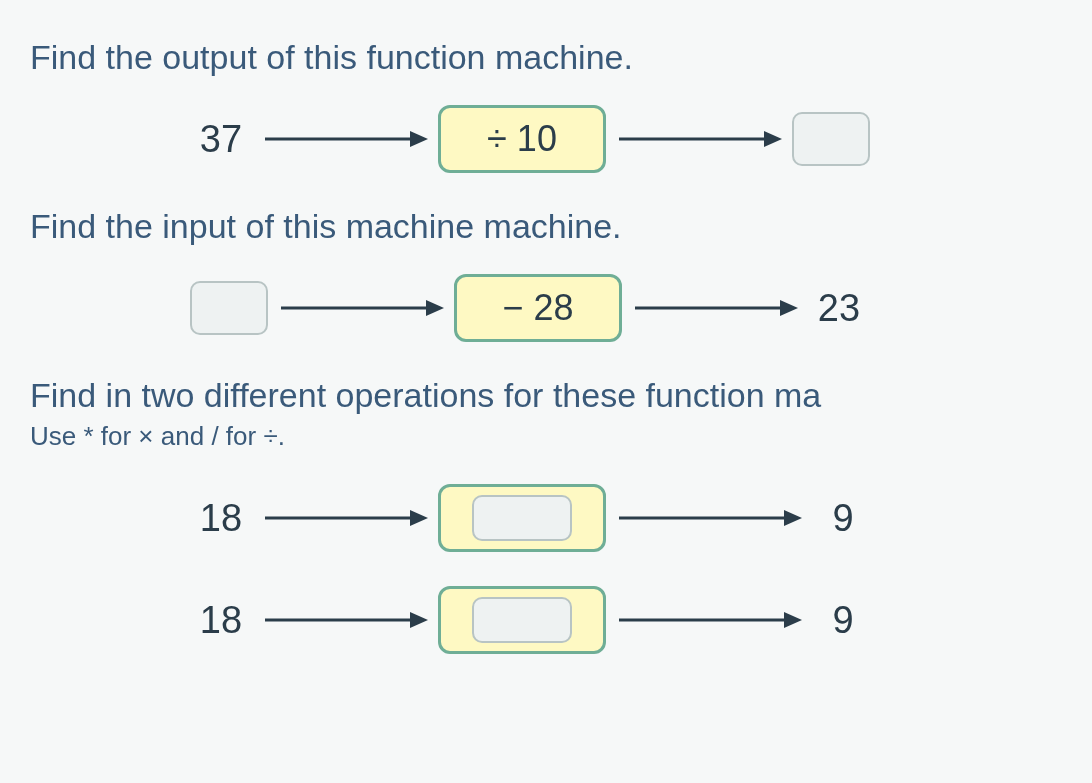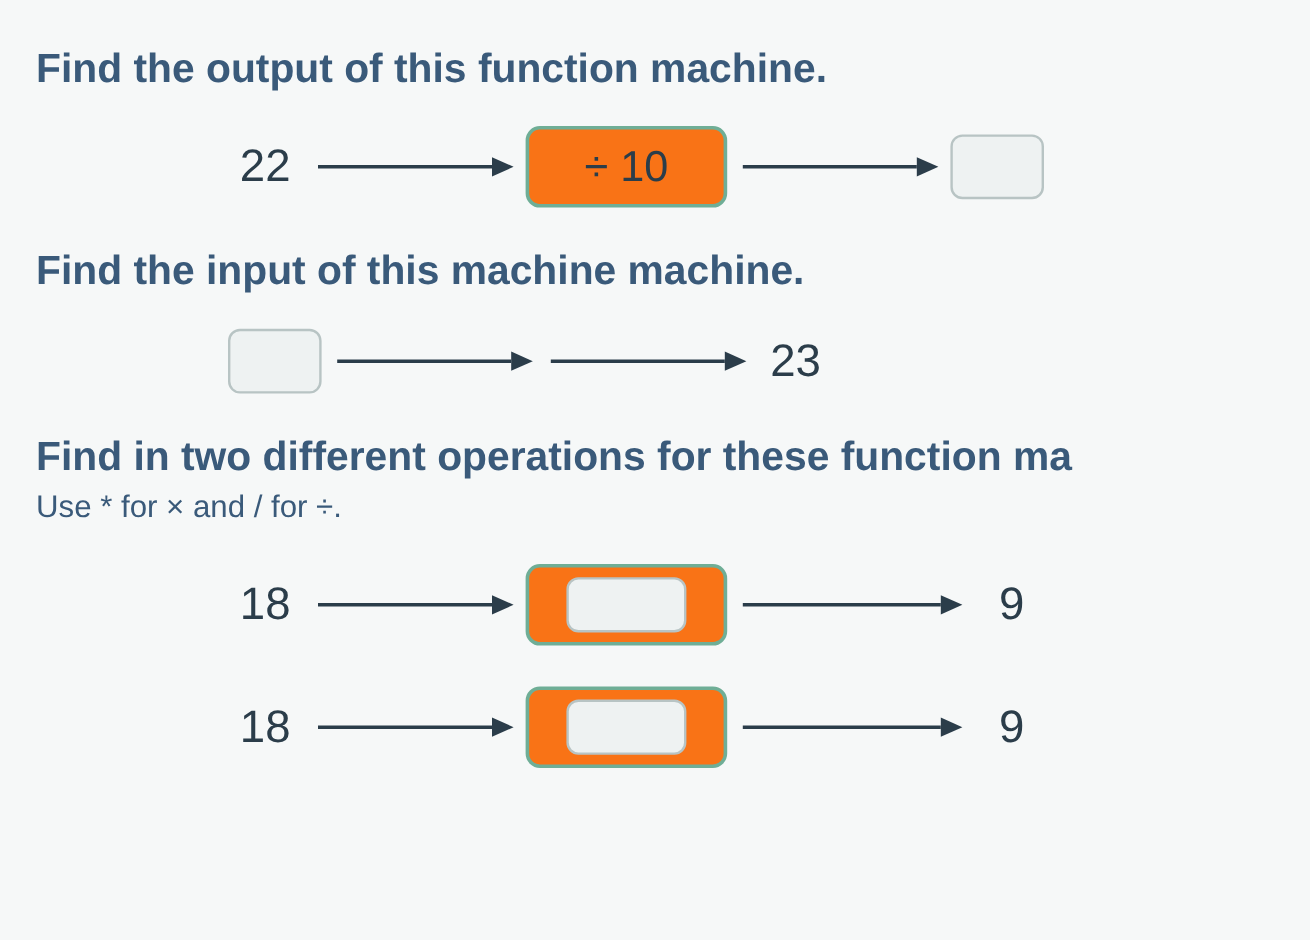--- a/index.html
+++ b/index.html
@@ -8,21 +8,21 @@
     background: #f6f8f8;
     width: 1092px;
     height: 783px;
     padding: 30px 0 0 30px;
     overflow: hidden;
     position: relative;
   }
   .prompt {
     color: #3a5a7a;
     font-size: 34px;
-    font-weight: 700;
+    font-weight: 400;
     margin-bottom: 28px;
     margin-top: 8px;
   }
   .secondary-line {
     color: #3a5a7a;
     font-size: 26px;
     margin-top: 6px;
     margin-bottom: 32px;
   }
   .machine-row {
@@ -43,21 +43,21 @@
   }
   .op-box {
     display: flex;
     align-items: center;
     justify-content: center;
     border: 3px solid #6fae96;
     border-radius: 12px;
     padding: 10px 34px;
     font-size: 36px;
     color: #2b3d4a;
-    background: #f97316;
+    background: #fef9c3;
     min-width: 168px;
     min-height: 64px;
   }
   .op-box.contains-input {
     padding: 8px 14px;
   }
   .answer-box {
     display: inline-block;
     border: 2px solid #b8c4c4;
     border-radius: 10px;
@@ -72,40 +72,41 @@
     background: #eef2f2;
     width: 100px;
     height: 46px;
   }
 </style>
 </head>
 <body>
 
 <div class="prompt">Find the output of this function machine.</div>
 <div class="machine-row">
-  <span class="value-text">22</span>
+  <span class="value-text">37</span>
   <svg class="arrow" width="170" height="30" viewBox="0 0 170 30">
     <line x1="5" y1="15" x2="150" y2="15" stroke="#2b3d4a" stroke-width="3"></line>
     <polygon points="150,7 168,15 150,23" fill="#2b3d4a"></polygon>
   </svg>
   <div class="op-box">÷ 10</div>
   <svg class="arrow" width="170" height="30" viewBox="0 0 170 30">
     <line x1="5" y1="15" x2="150" y2="15" stroke="#2b3d4a" stroke-width="3"></line>
     <polygon points="150,7 168,15 150,23" fill="#2b3d4a"></polygon>
   </svg>
   <span class="answer-box"></span>
 </div>
 
 <div class="prompt">Find the input of this machine machine.</div>
 <div class="machine-row">
   <span class="answer-box"></span>
   <svg class="arrow" width="170" height="30" viewBox="0 0 170 30">
     <line x1="5" y1="15" x2="150" y2="15" stroke="#2b3d4a" stroke-width="3"></line>
     <polygon points="150,7 168,15 150,23" fill="#2b3d4a"></polygon>
   </svg>
+  <div class="op-box">− 28</div>
   <svg class="arrow" width="170" height="30" viewBox="0 0 170 30">
     <line x1="5" y1="15" x2="150" y2="15" stroke="#2b3d4a" stroke-width="3"></line>
     <polygon points="150,7 168,15 150,23" fill="#2b3d4a"></polygon>
   </svg>
   <span class="value-text">23</span>
 </div>
 
 <div class="prompt" style="margin-bottom:6px;">Find in two different operations for these function ma</div>
 <div class="secondary-line">Use * for × and / for ÷.</div>
 

